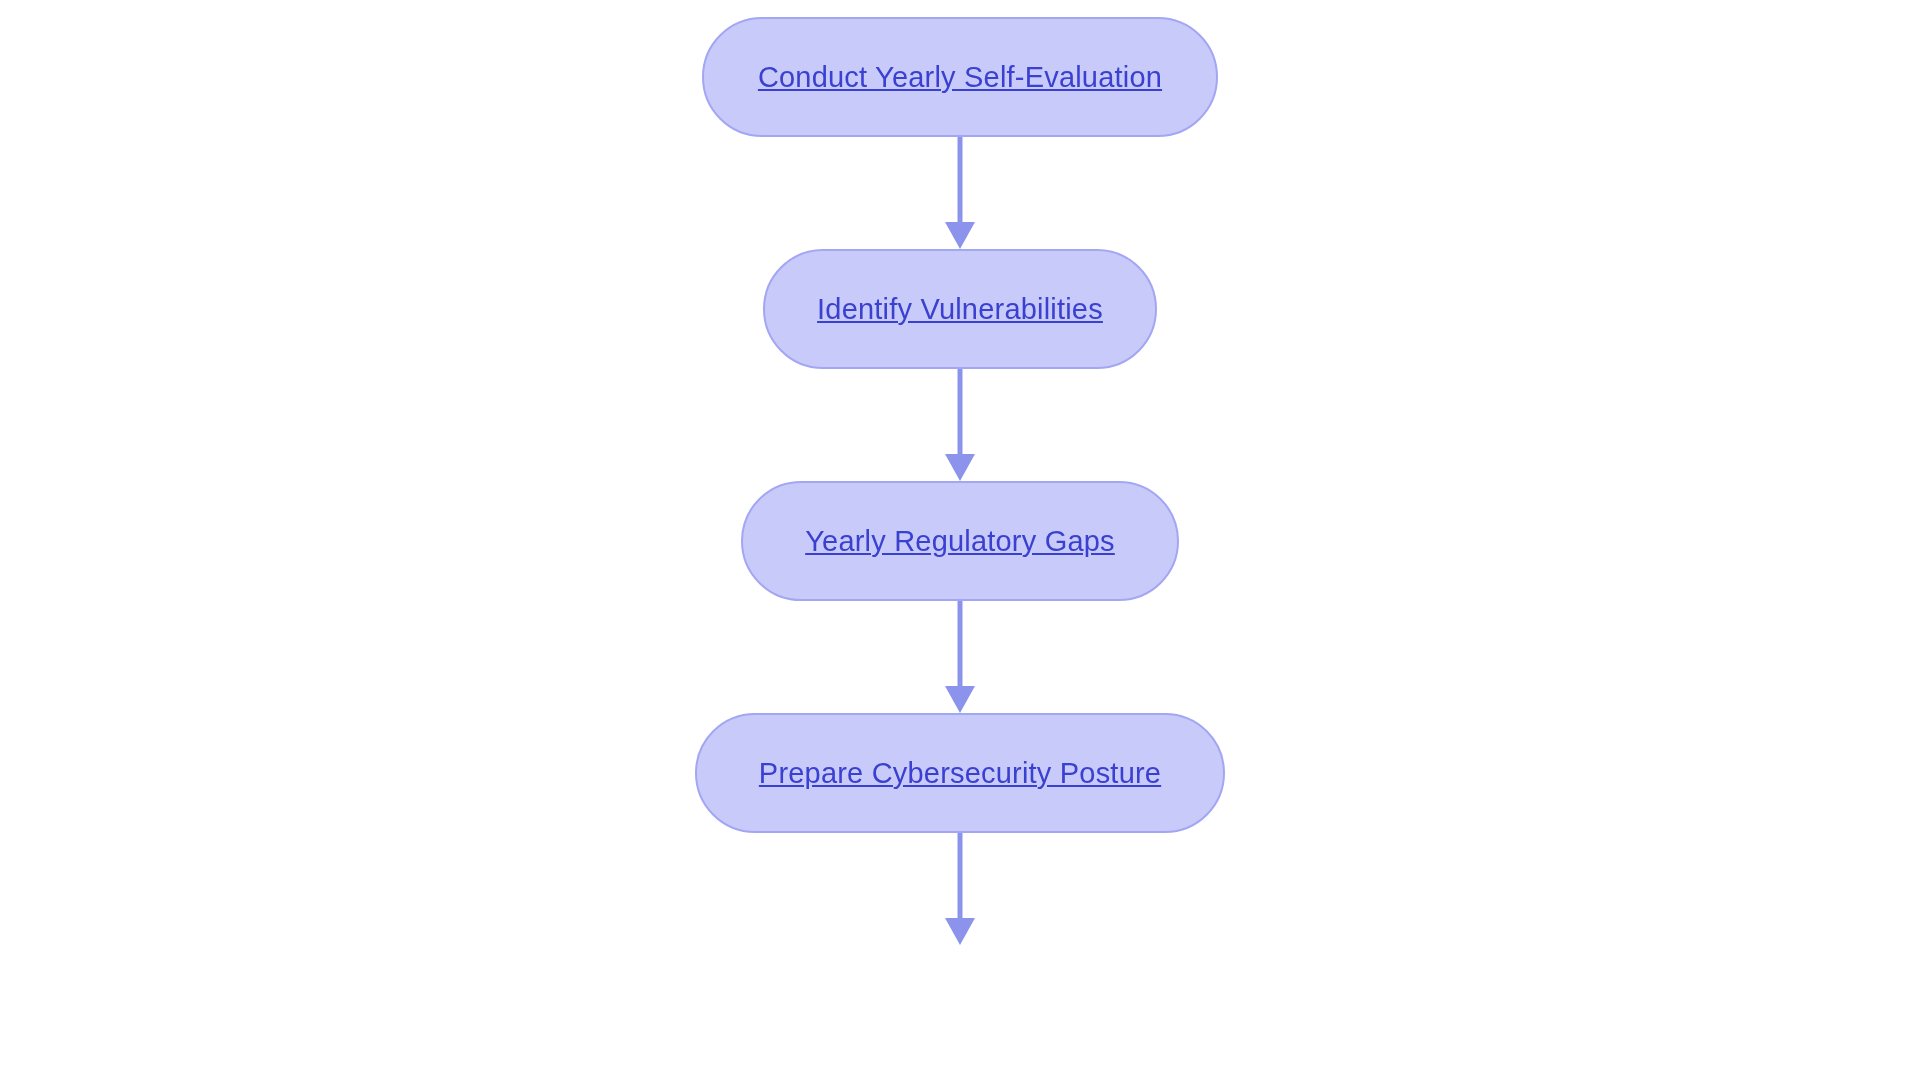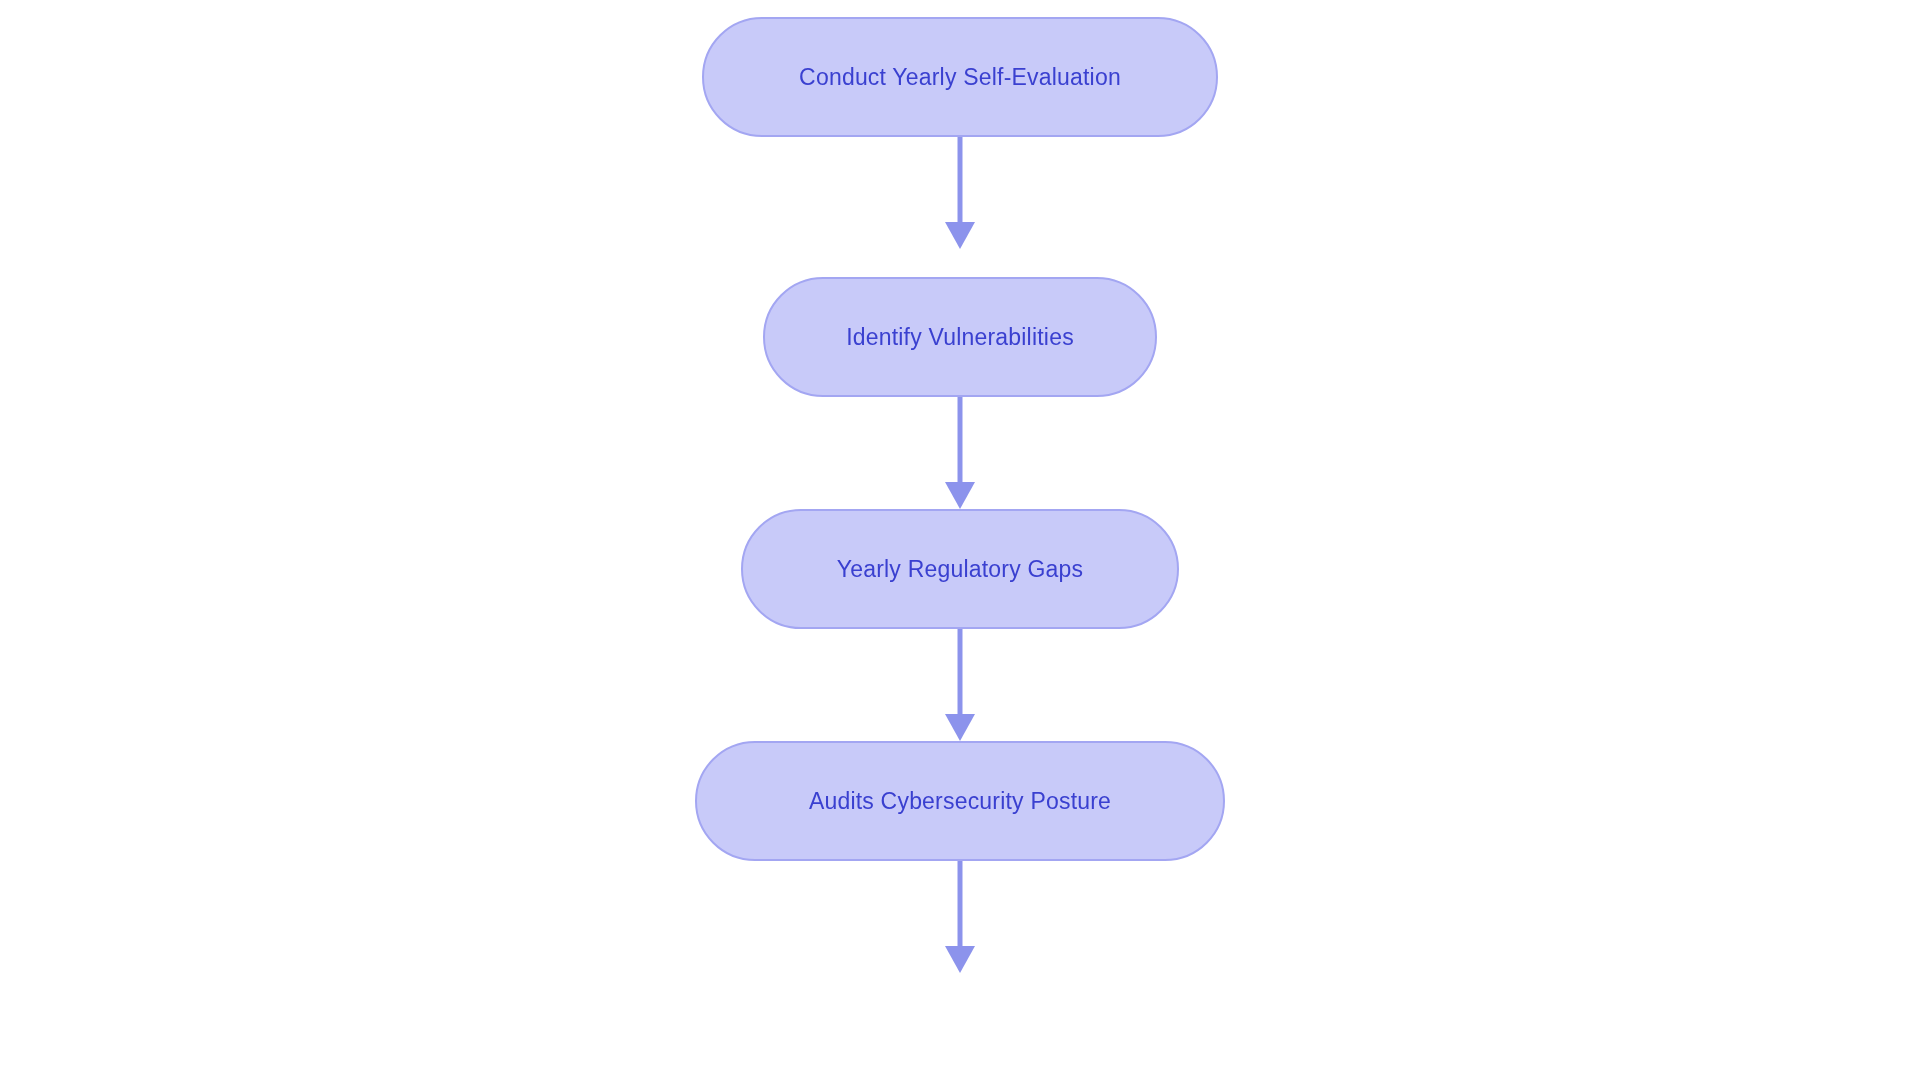--- a/index.html
+++ b/index.html
@@ -27,28 +27,29 @@
     height:120px;
     border-radius:60px;
     background:var(--node-fill);
     border:2px solid var(--node-border);
     display:flex;
     align-items:center;
     justify-content:center;
     flex:0 0 auto;
   }
   .flow-node .node-label{
-    font-size:23px;
+    font-size:29px;
     color:var(--node-text);
     white-space:nowrap;
     letter-spacing:0.2px;
+    text-decoration:underline;
   }
   
   .canvas div.flow-node:nth-of-type(1){width:516px;}
-  .canvas div.flow-node:nth-of-type(2){width:394px;margin-top:28px;}
+  .canvas div.flow-node:nth-of-type(2){width:394px;}
   .canvas div.flow-node:nth-of-type(3){width:438px;}
   .canvas div.flow-node:nth-of-type(4){width:530px;}
   .canvas div.flow-node:nth-of-type(5){width:506px;}
   .arrow{
     flex:0 0 auto;
     display:block;
     height:112px;
     width:32px;
   }
   .arrow line{stroke:var(--arrow);stroke-width:5;}
@@ -80,21 +81,21 @@
   <div class="flow-node">
     <span class="node-label">Yearly Regulatory Gaps</span>
   </div>
 
   <svg class="arrow" width="32" height="112" viewBox="0 0 32 112" aria-hidden="true">
     <line x1="16" y1="0" x2="16" y2="87"></line>
     <polygon points="1,85 31,85 16,112"></polygon>
   </svg>
 
   <div class="flow-node">
-    <span class="node-label">Audits Cybersecurity Posture</span>
+    <span class="node-label">Prepare Cybersecurity Posture</span>
   </div>
 
   <svg class="arrow" width="32" height="112" viewBox="0 0 32 112" aria-hidden="true">
     <line x1="16" y1="0" x2="16" y2="87"></line>
     <polygon points="1,85 31,85 16,112"></polygon>
   </svg>
 
 
 </div>
 

